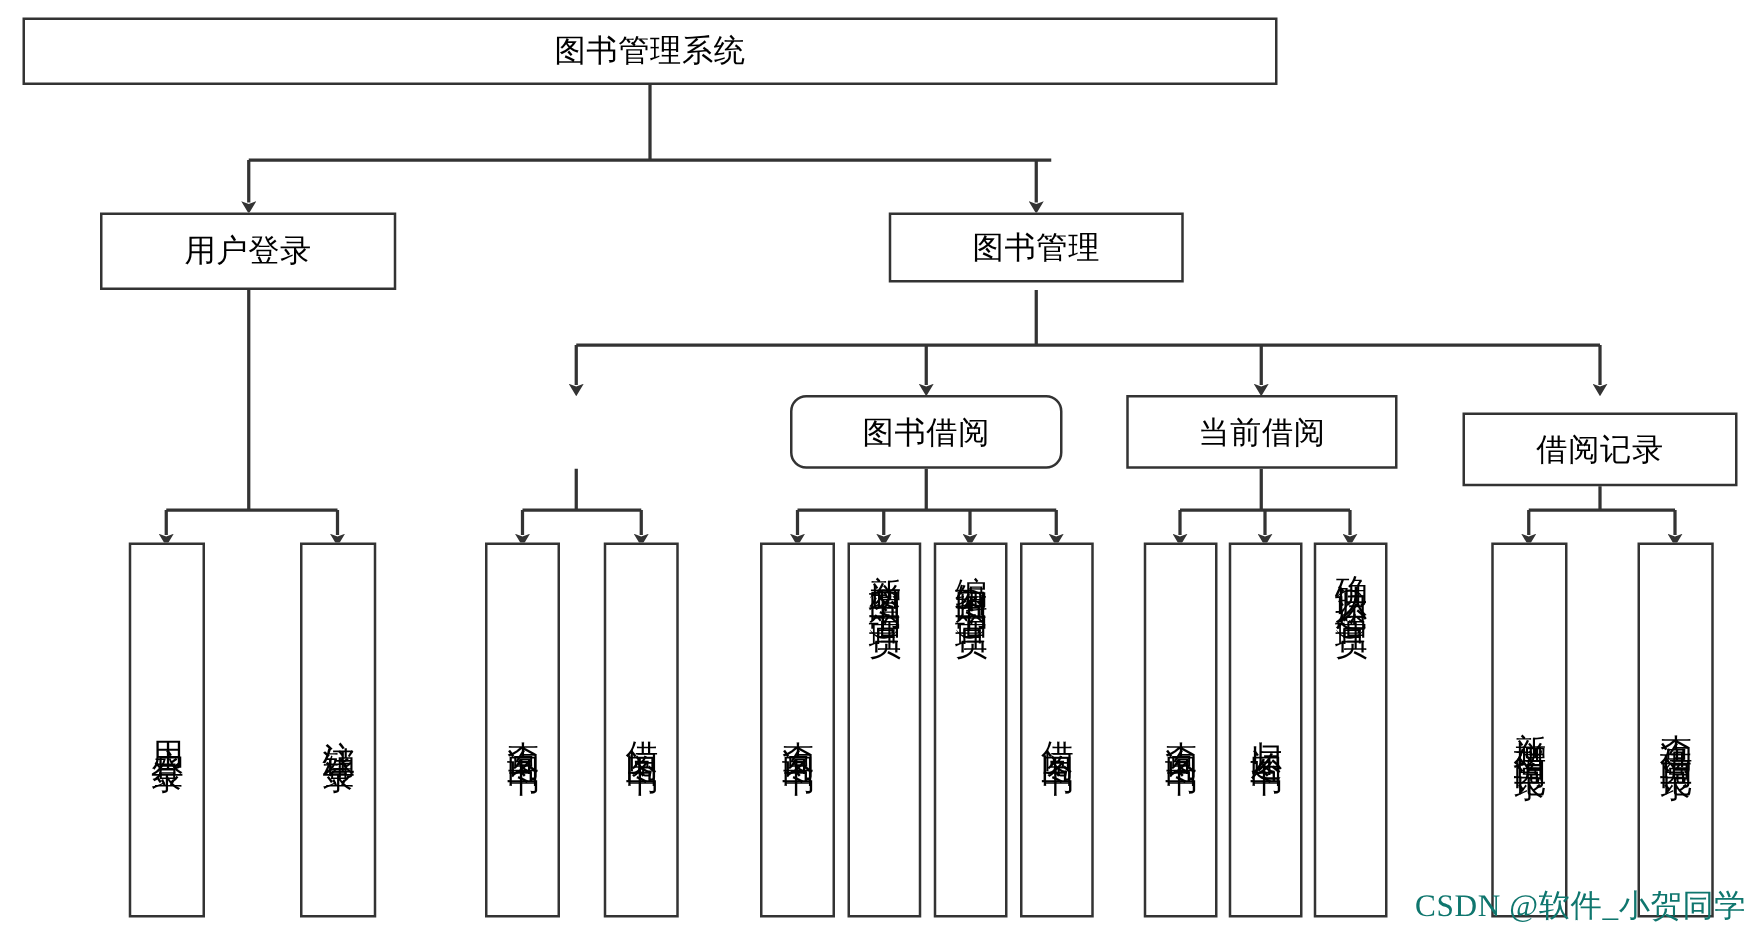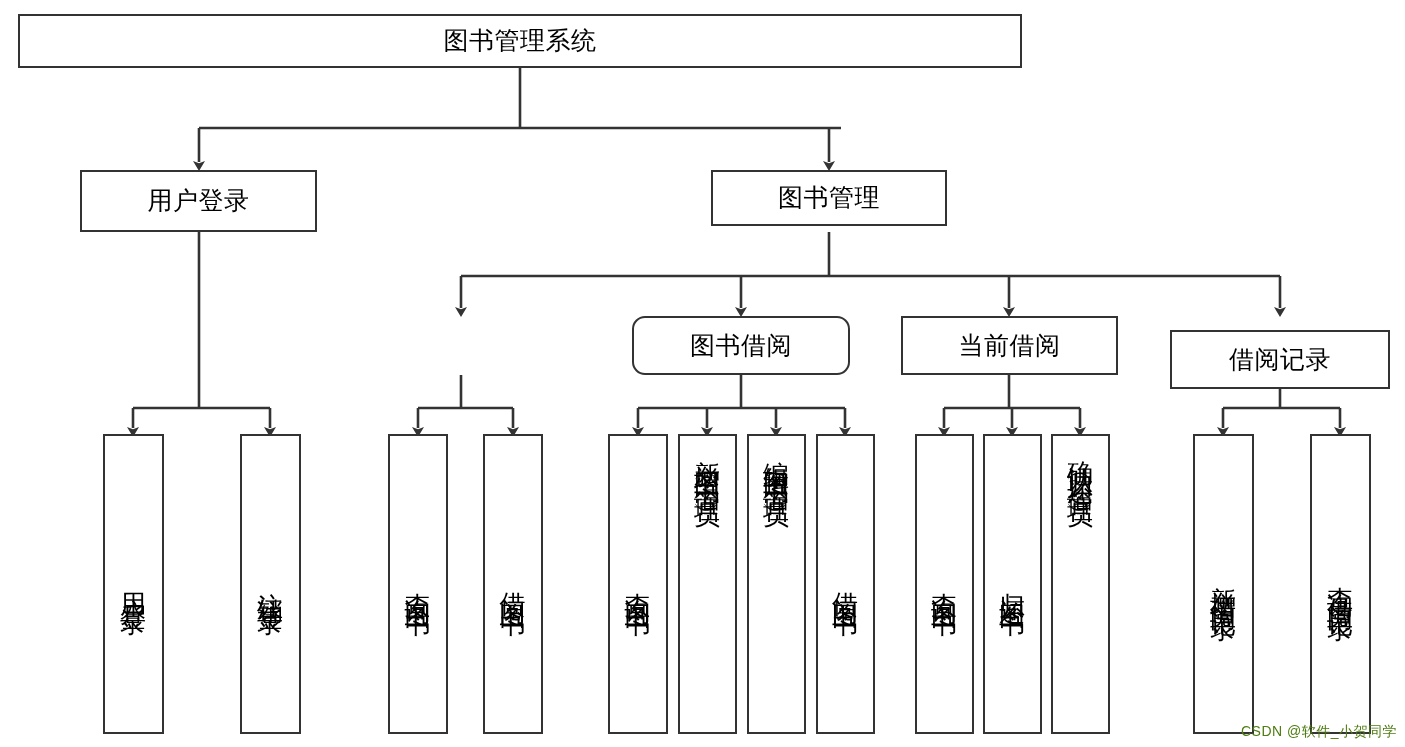--- a/index.html
+++ b/index.html
@@ -71,25 +71,25 @@
   .node.vert.topped {
     align-items: flex-start;
   }
   .node.vert.topped .node-label {
     margin-top: 4px;
   }
   #watermark {
     position: absolute;
     right: 8px;
     bottom: 6px;
-    font-size: 14px;
-    color: #4d7c0f;
+    font-size: 25px;
+    color: #0f766e;
     letter-spacing: 0.5px;
     white-space: nowrap;
-    font-family: Liberation Sans, sans-serif;
+    font-family: Liberation Serif, serif;
   }
 </style>
 </head>
 <body>
 
 <div id="diagram-root">
 
   <svg id="edge-layer" viewBox="0 0 1405 747" xmlns="http://www.w3.org/2000/svg">
     <defs>
       <marker id="arrow" markerWidth="10" markerHeight="12" refX="1" refY="6" orient="auto" markerUnits="userSpaceOnUse">

